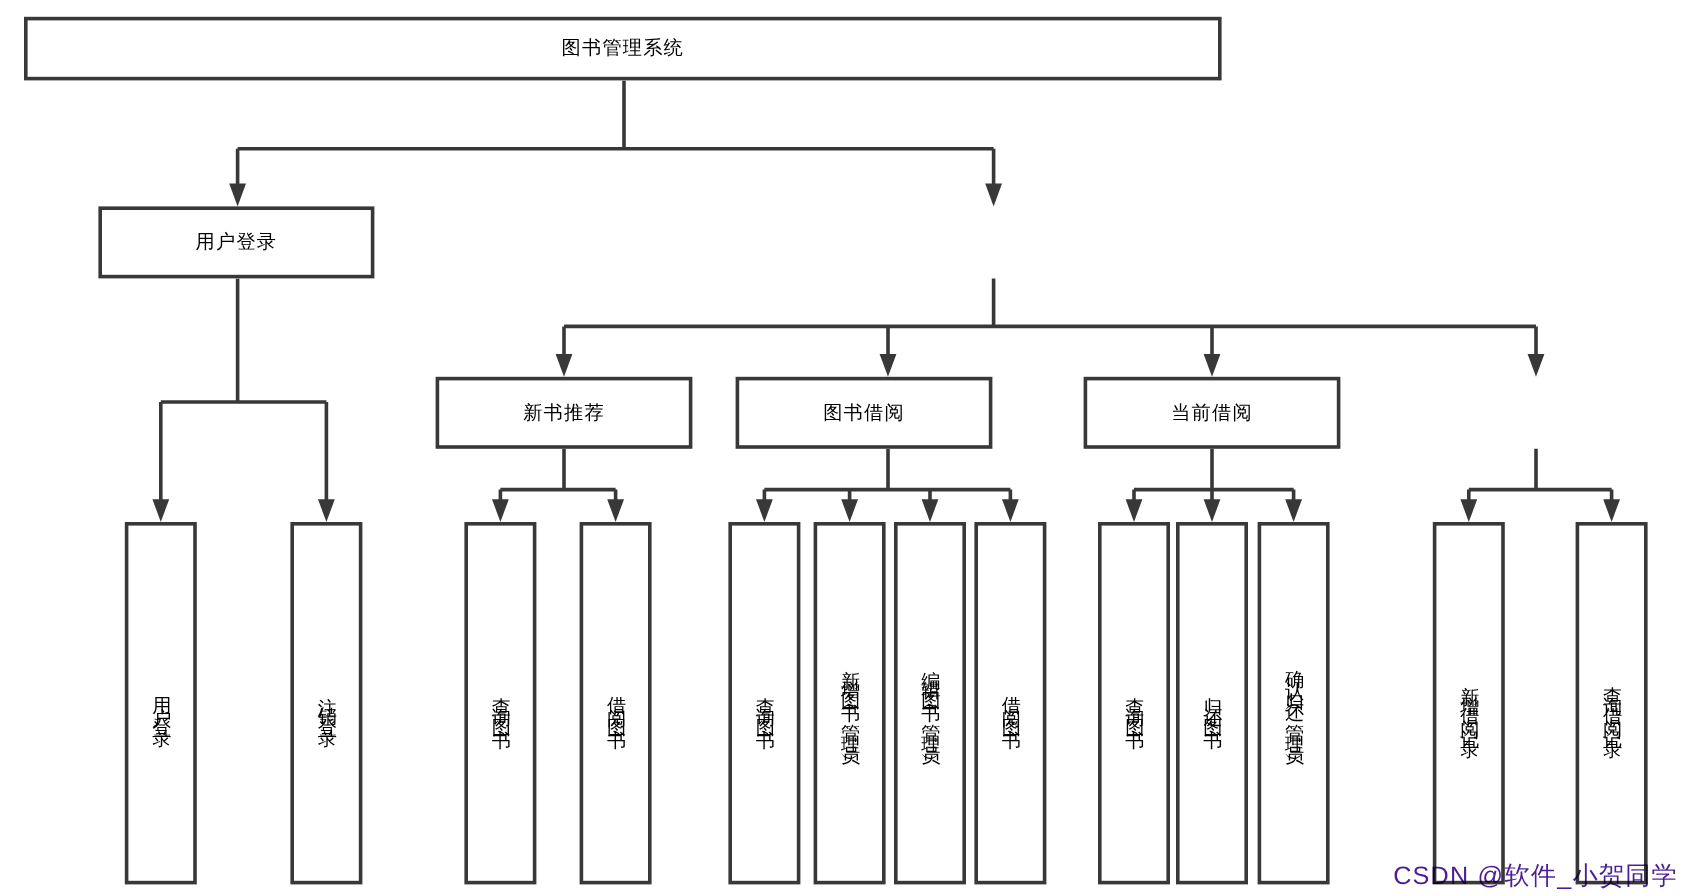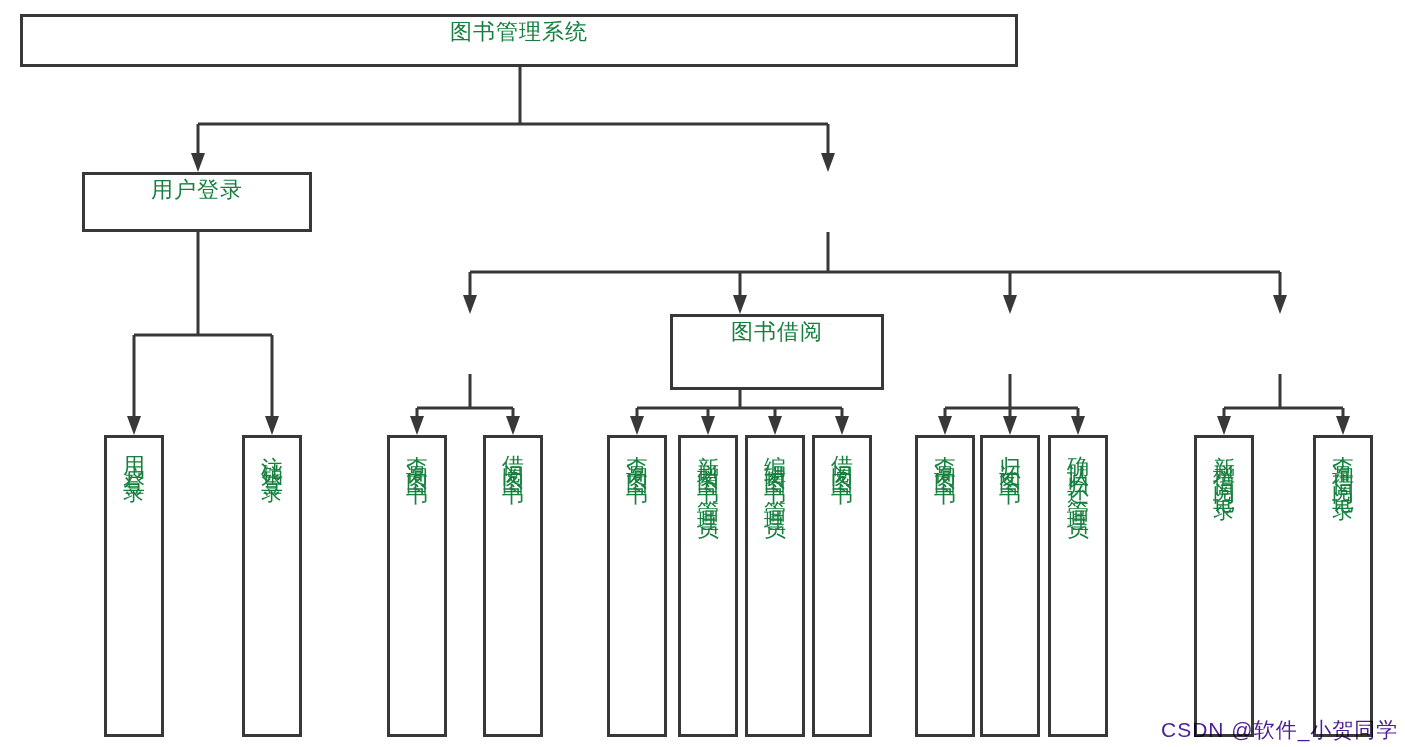--- a/index.html
+++ b/index.html
@@ -4,22 +4,22 @@
 <style>
   * { margin:0; padding:0; box-sizing:border-box; }
   html,body { background:#ffffff; }
   .stage {
     position:relative; width:1405px; height:747px; background:#ffffff;
     font-family:"Liberation Sans", sans-serif; color:#333333; overflow:hidden;
   }
   .connector-layer { position:absolute; left:0; top:0; width:1405px; height:747px; }
   .box {
     position:absolute; border:3px solid #383838; background:#ffffff;
-    display:flex; justify-content:center;
-    font-size:22px; color:#15803d; z-index:2;
+    display:flex; align-items:center; justify-content:center;
+    font-size:16px; color:#000000; z-index:2;
   }
   .box .label { white-space:nowrap; letter-spacing:1px; }
   .box.v .label {
     writing-mode:vertical-rl; text-orientation:mixed;
     letter-spacing:9px; line-height:1.1; white-space:normal;
   }
   .watermark {
     position:absolute; left:1161px; top:716px; z-index:5;
     font-size:21px; color:#4c1d95; letter-spacing:1px; white-space:nowrap;
     mix-blend-mode:multiply; pointer-events:none;
@@ -64,22 +64,28 @@
   </svg>
 
   <div class="box" style="left:20px; top:14px; width:998px; height:53px">
     <span class="label">图书管理系统</span>
   </div>
 
   <div class="box" style="left:82px; top:172px; width:230px; height:60px">
     <span class="label">用户登录</span>
   </div>
 
-  <div class="box" style="left:670px; top:314px; width:214px; height:76px">
+  <div class="box" style="left:363px; top:314px; width:214px; height:60px">
+    <span class="label">新书推荐</span>
+  </div>
+  <div class="box" style="left:613px; top:314px; width:214px; height:60px">
     <span class="label">图书借阅</span>
+  </div>
+  <div class="box" style="left:903px; top:314px; width:214px; height:60px">
+    <span class="label">当前借阅</span>
   </div>
 
   <div class="box v" style="left:104px; top:435px; width:60px; height:302px">
     <span class="label">用户登录</span>
   </div>
   <div class="box v" style="left:242px; top:435px; width:60px; height:302px">
     <span class="label">注销登录</span>
   </div>
 
   <div class="box v" style="left:387px; top:435px; width:60px; height:302px">

